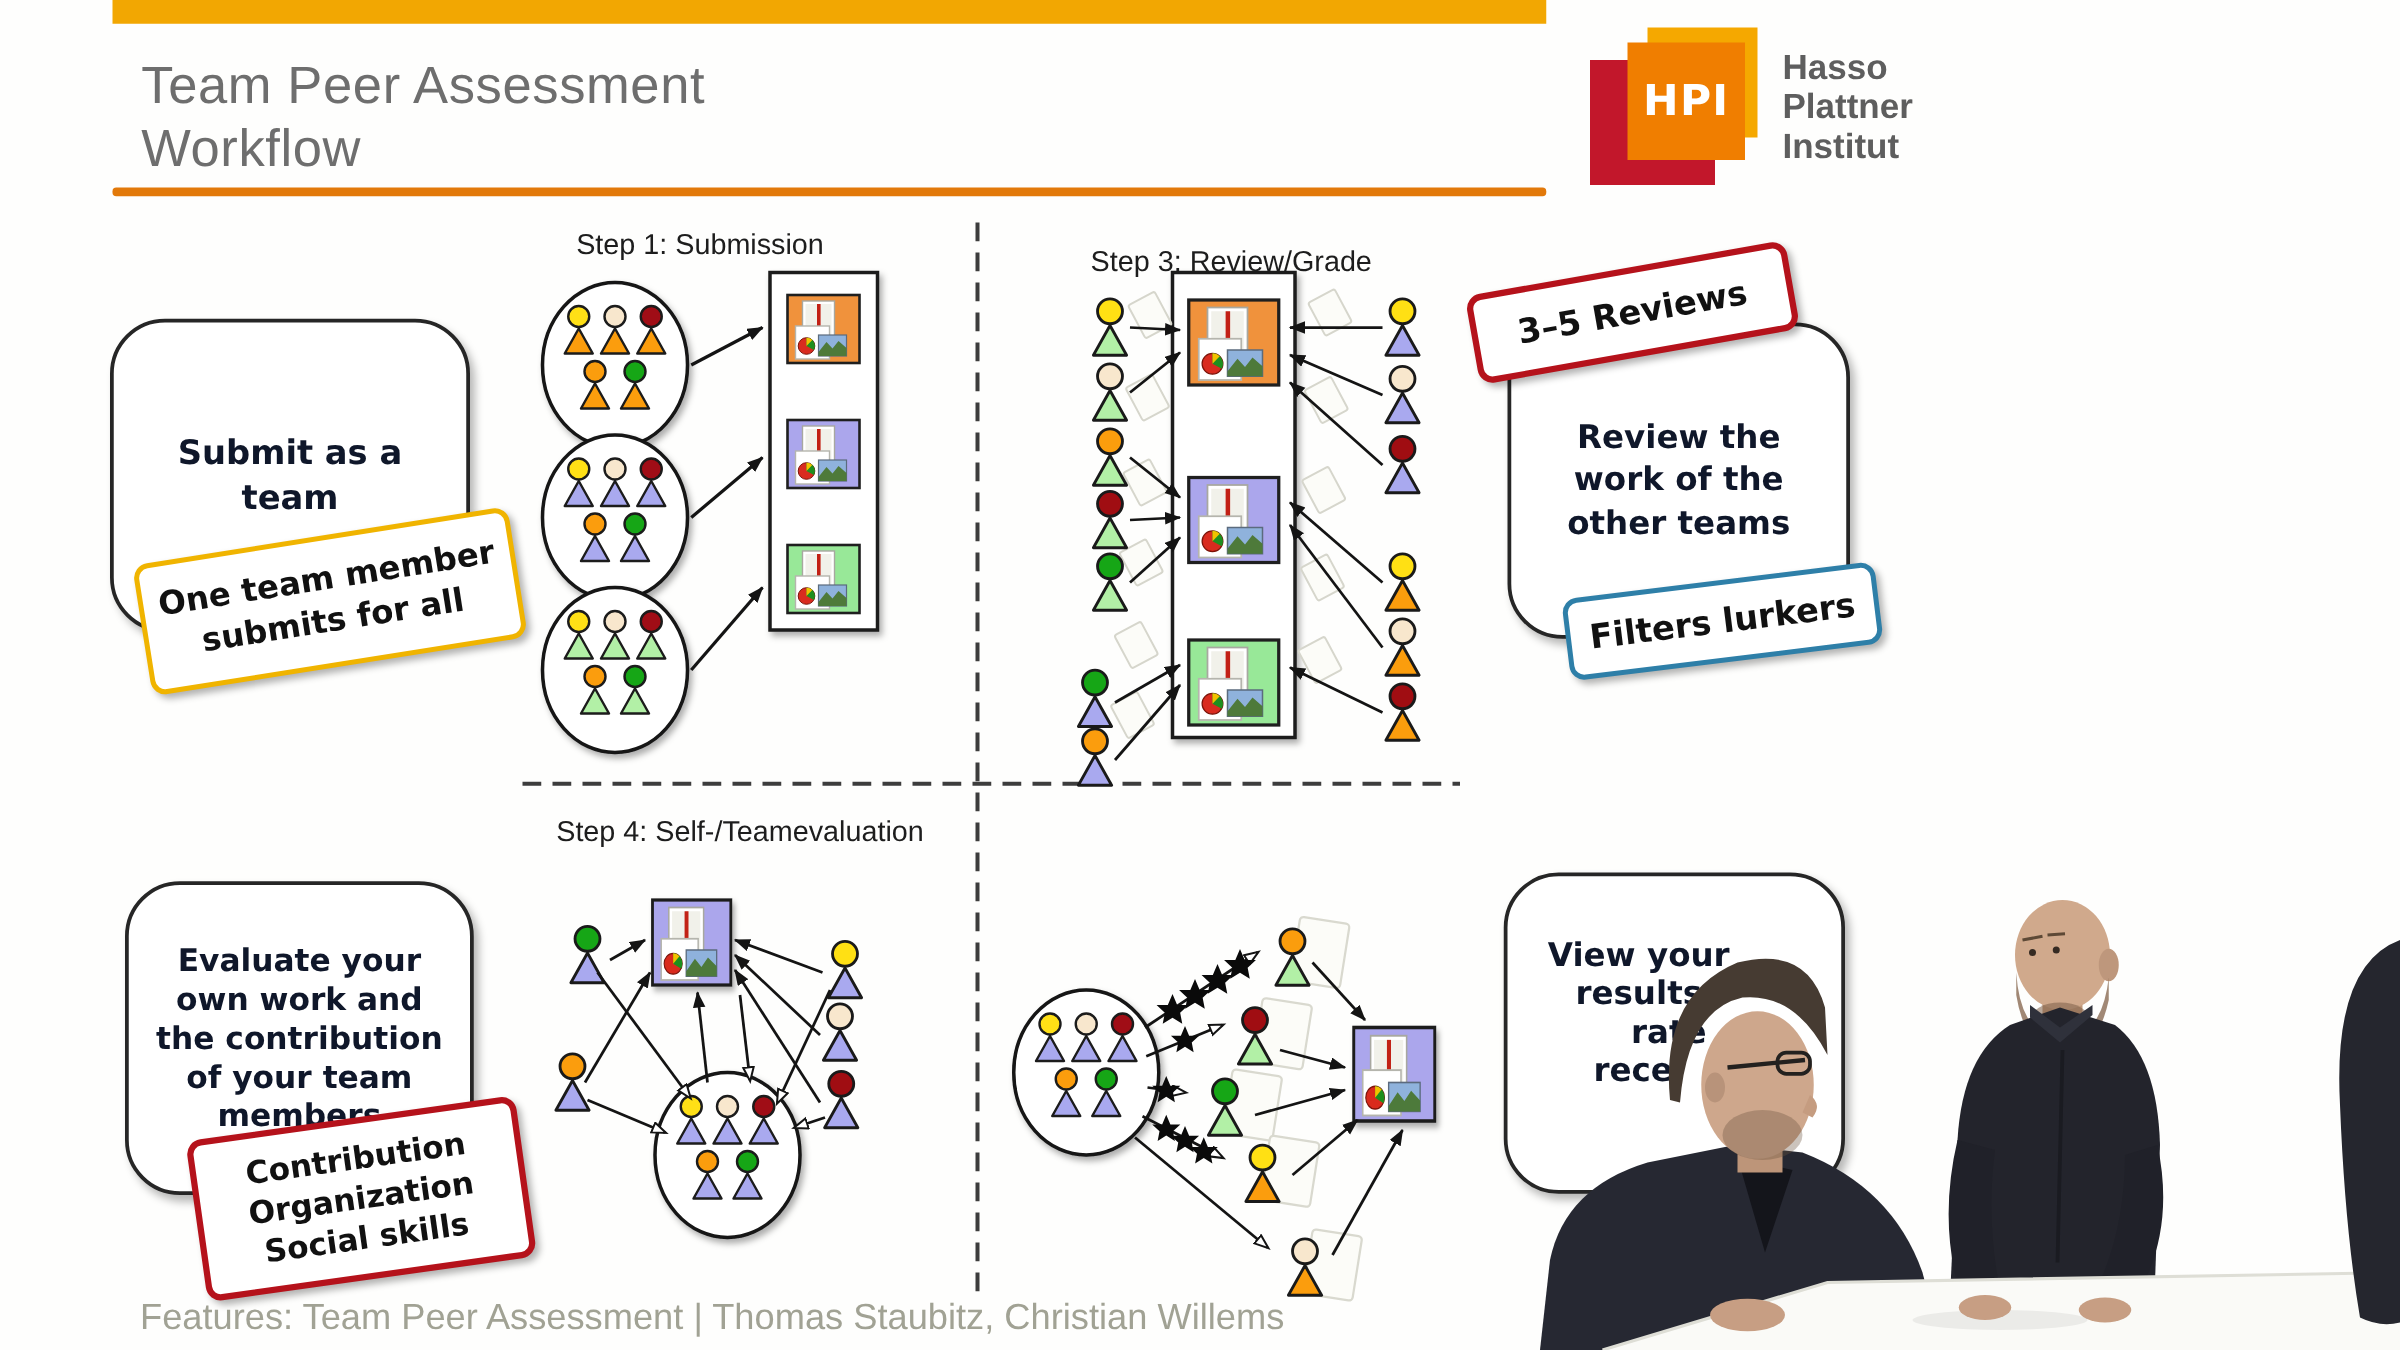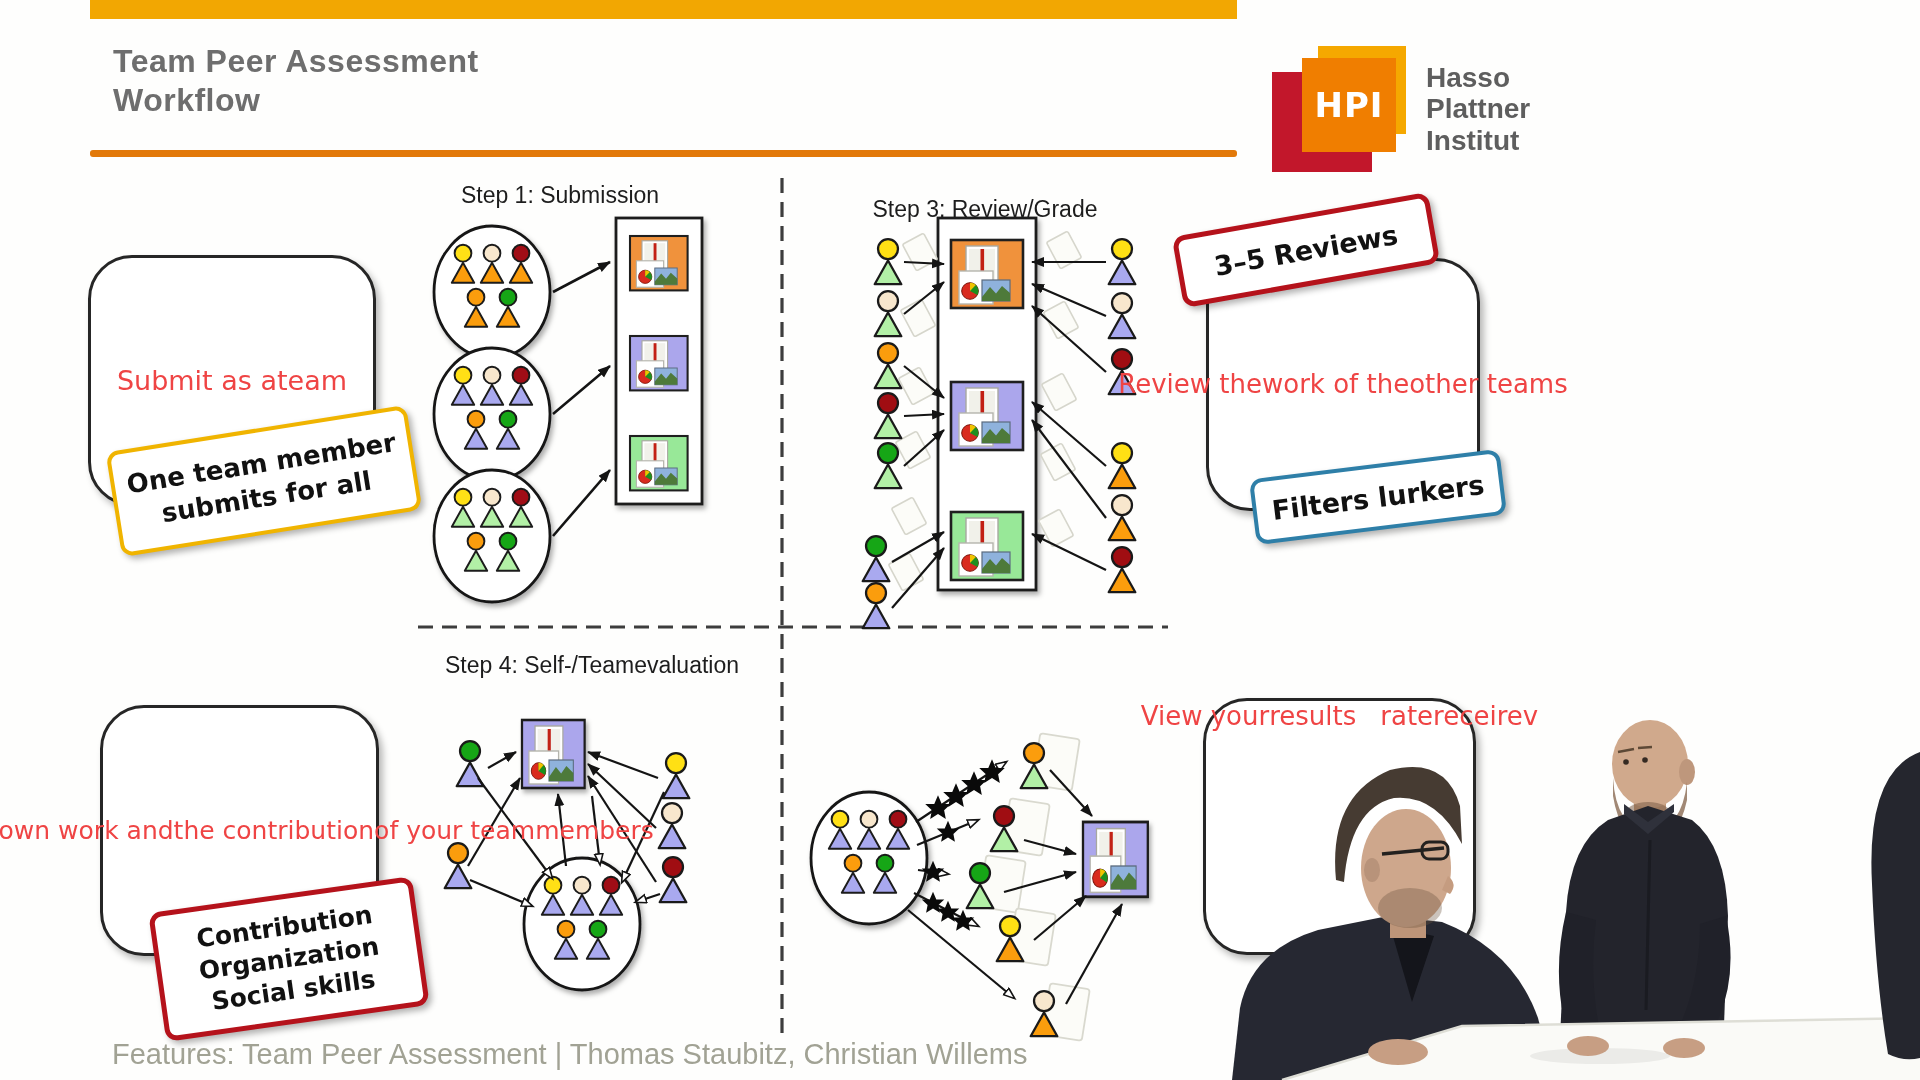--- a/index.html
+++ b/index.html
@@ -1,38 +1,38 @@
 <!DOCTYPE html>
 <html style="--top_bar: #F2A702; --title_rule: #E2790A; --title_text: #6E6E6E; --logo_red: #C2172B; --logo_orange: #F07E00; --logo_gold: #F5A800; --logo_text: #5E5E5E; --footer_text: #A1A294; --sticker_yellow: #F0B400; --sticker_red: #B5121B; --sticker_blue: #2E7FA8; --doc_orange: #F0923C; --doc_purple: #ABA6EC; --doc_green: #98E898; --body_orange: #FB9D0D; --body_lavender: #A9A9EF; --body_green: #B2F0A6; --head_yellow: #FFE014; --head_cream: #F8E7CD; --head_darkred: #A00D12; --head_orange: #FB9D0D; --head_green: #16A616;"><head>
 <meta charset="utf-8">
 <style>
   html,body{margin:0;padding:0;background:#fff;}
   .stage{position:relative;width:1920px;height:1080px;background:#FEFEFD;overflow:hidden;
          font-family:"Liberation Sans",sans-serif;}
   .abs{position:absolute;}
   .top-bar{left:90px;top:0;width:1147px;height:19px;background:var(--top_bar,#F2A702);}
-  .title{left:113px;top:42px;width:900px;font-size:32px;line-height:1.22;color:var(--title_text,#6E6E6E);
-         font-family:"Liberation Sans",sans-serif;font-weight:700;letter-spacing:.5px;}
+  .title{left:113px;top:42px;width:900px;font-size:42px;line-height:1.22;color:var(--title_text,#6E6E6E);
+         font-family:"Liberation Sans",sans-serif;font-weight:400;letter-spacing:.5px;}
   .title-rule{left:90px;top:150px;width:1147px;height:7px;background:var(--title_rule,#E2790A);border-radius:3px;}
   
-  .logo{left:1268px;top:42px;width:360px;height:140px;}
+  .logo{left:1268px;top:18px;width:360px;height:140px;}
   .logo .sq{position:absolute;}
   .sq-gold{left:50px;top:4px;width:88px;height:88px;background:var(--logo_gold,#F5A800);}
   .sq-red{left:4px;top:30px;width:100px;height:100px;background:var(--logo_red,#C2172B);}
   .sq-orange{left:34px;top:16px;width:94px;height:94px;background:var(--logo_orange,#F07E00);}
   .logo-abbr{position:absolute;left:34px;top:16px;width:94px;height:94px;display:flex;align-items:center;justify-content:center;
              color:#fff;font-size:34px;font-weight:bold;font-family:"DejaVu Sans",sans-serif;letter-spacing:1px;}
   .logo-name{position:absolute;left:158px;top:20px;font-size:28px;font-weight:600;color:var(--logo_text,#5E5E5E);line-height:1.12;}
   
   .step-label{font-size:23px;color:#1d1d1d;text-align:center;white-space:nowrap;}
   
   .callout{border:3.5px solid #262626;border-radius:44px;background:#fff;
-           box-shadow:4px 5px 7px rgba(0,0,0,.28);display:flex;flex-direction:row;
+           box-shadow:4px 5px 7px rgba(0,0,0,.28);display:flex;flex-direction:column;
            align-items:center;justify-content:center;text-align:center;
-           font-family:"DejaVu Sans","Liberation Sans",sans-serif;font-weight:normal;color:#ef4444;}
+           font-family:"DejaVu Sans","Liberation Sans",sans-serif;font-weight:bold;color:#0f172a;}
   .callout div{white-space:nowrap;}
   
   .sticker{background:#fff;border-radius:12px;box-shadow:3px 4px 6px rgba(0,0,0,.3);
            display:flex;flex-direction:column;align-items:center;justify-content:center;text-align:center;
            font-family:"DejaVu Sans","Liberation Sans",sans-serif;font-weight:bold;color:#111;}
   .sticker div{white-space:nowrap;}
   .footer{left:112px;top:1038px;font-size:29px;color:var(--footer_text,#A1A294);white-space:nowrap;}
   svg.layer{position:absolute;left:0;top:0;}
 </style>
 </head>

